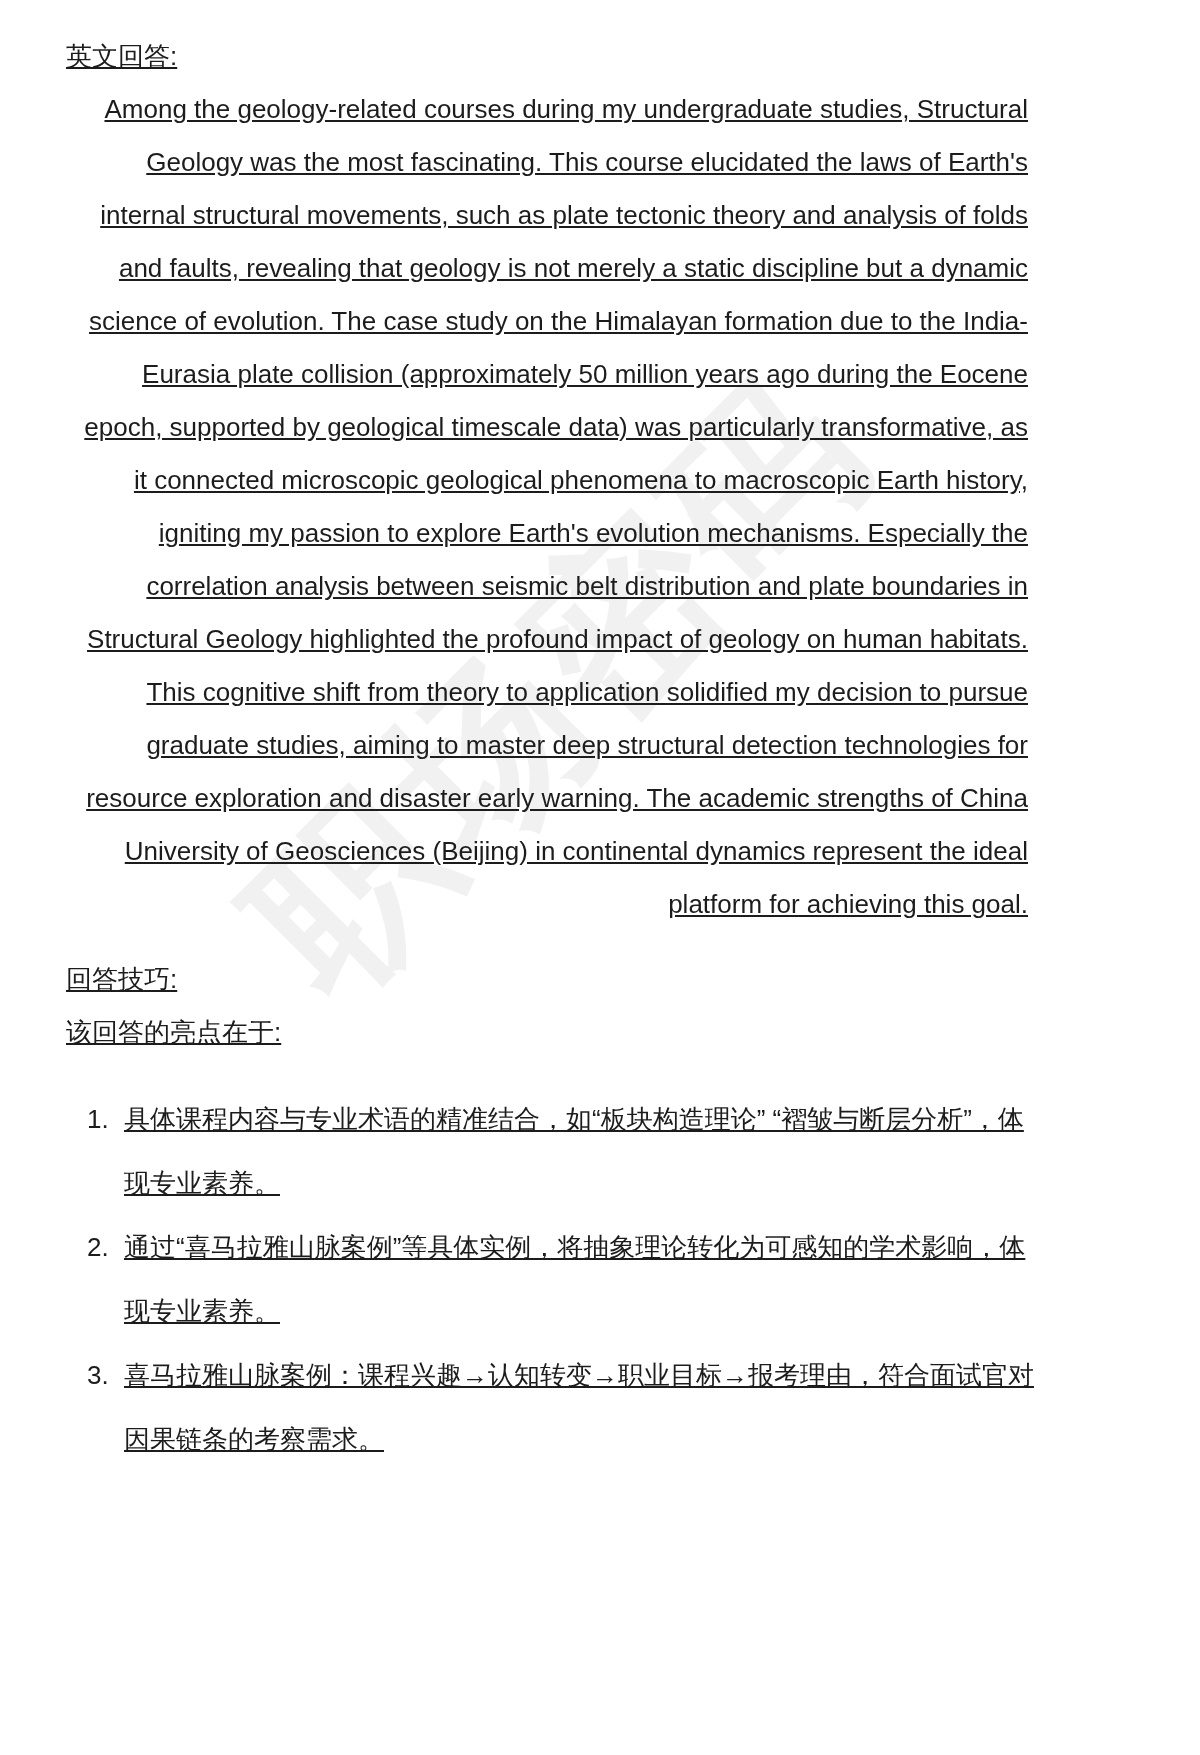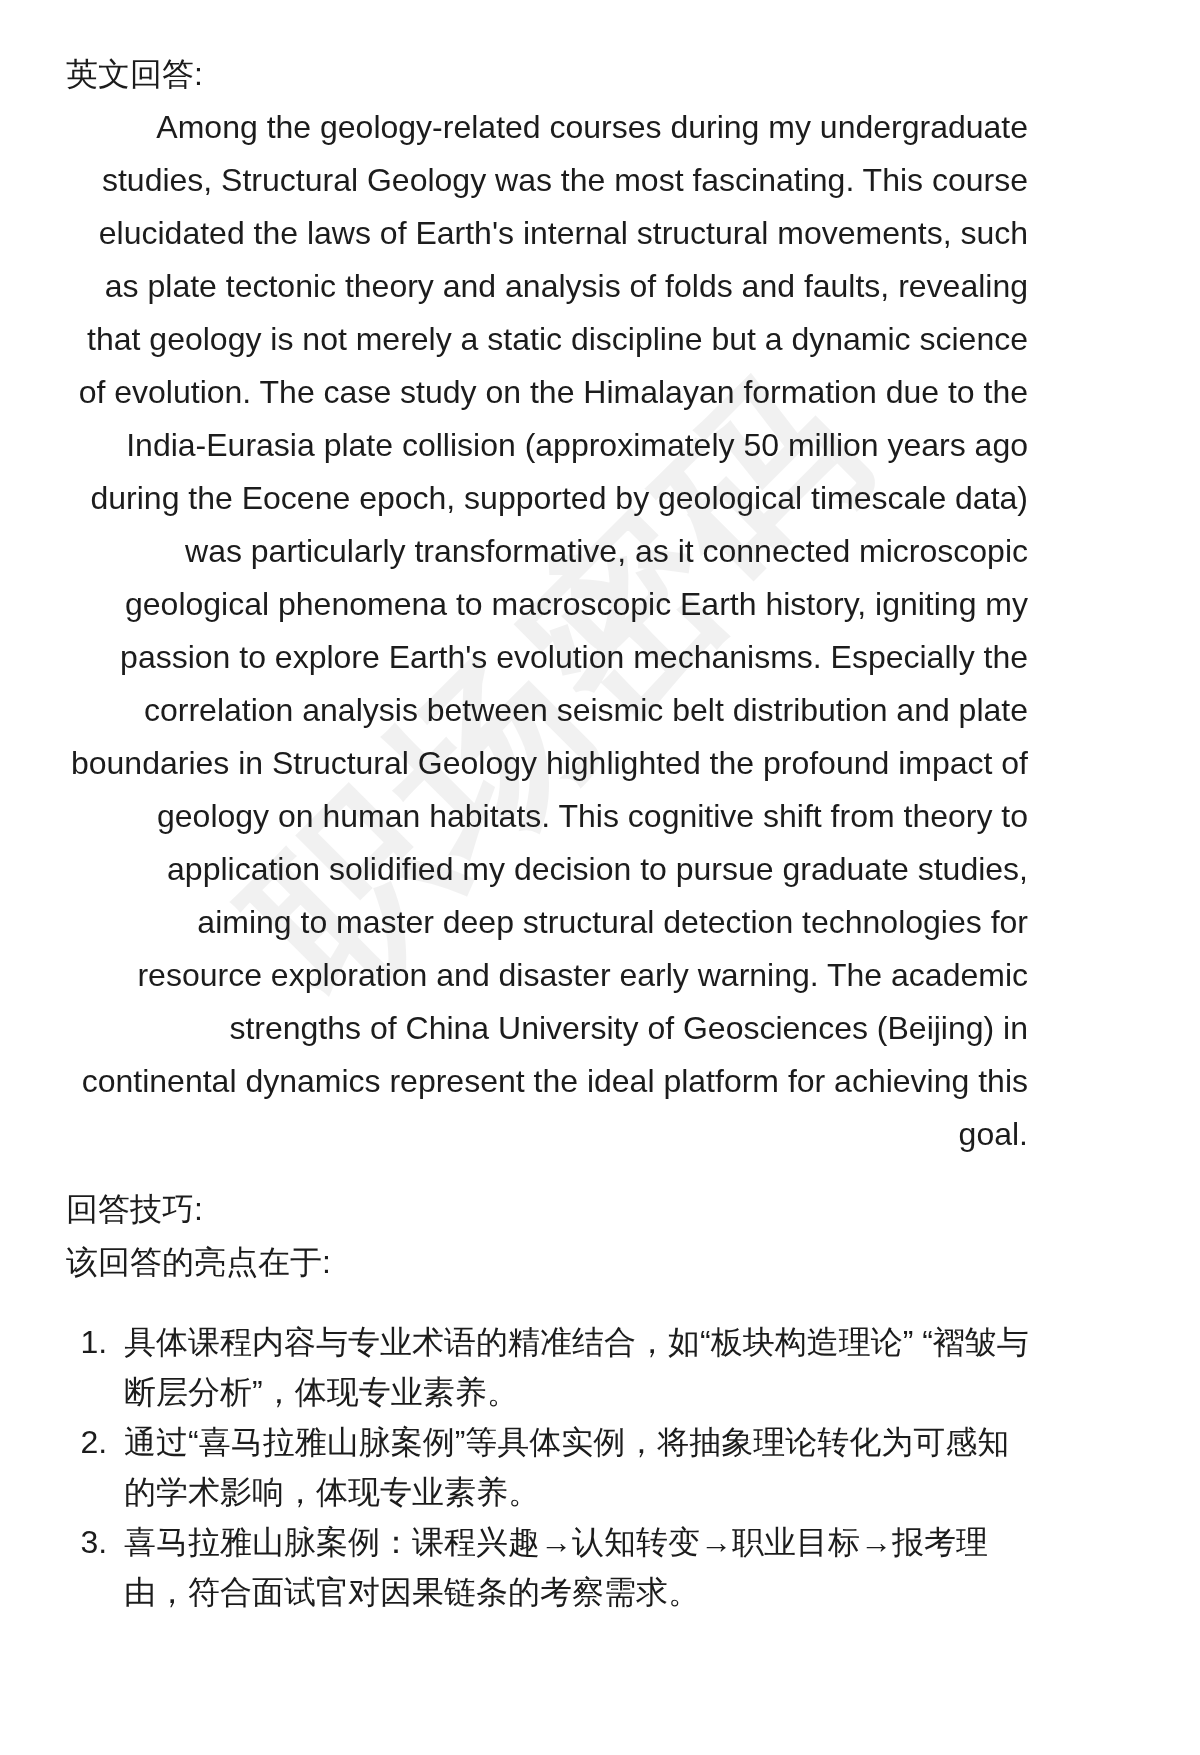--- a/index.html
+++ b/index.html
@@ -28,41 +28,42 @@
     transform-origin: center center;
     white-space: nowrap;
     letter-spacing: 8px;
     pointer-events: none;
     z-index: 0;
     user-select: none;
   }
   .content {
     position: relative;
     z-index: 1;
-    padding: 48px 160px 0 66px;
-    font-size: 32px;
+    padding: 30px 160px 0 66px;
+    font-size: 26px;
     line-height: 53px;
+    text-decoration: underline;
   }
   p {
     margin: 0;
   }
   .section-label {
     margin: 0;
   }
   .english-answer {
     margin: 0 12px 22px 0;
     text-align: right;
   }
   .tips-list {
     margin: 28px 0 0 0;
     padding-left: 50px;
   }
   .tips-list li {
     padding-left: 8px;
-    line-height: 50px;
+    line-height: 64px;
   }
   .page-footer {
     text-align: center;
     margin-top: 0;
     padding-right: 0;
     line-height: 53px;
   }
 </style>
 </head>
 <body>

